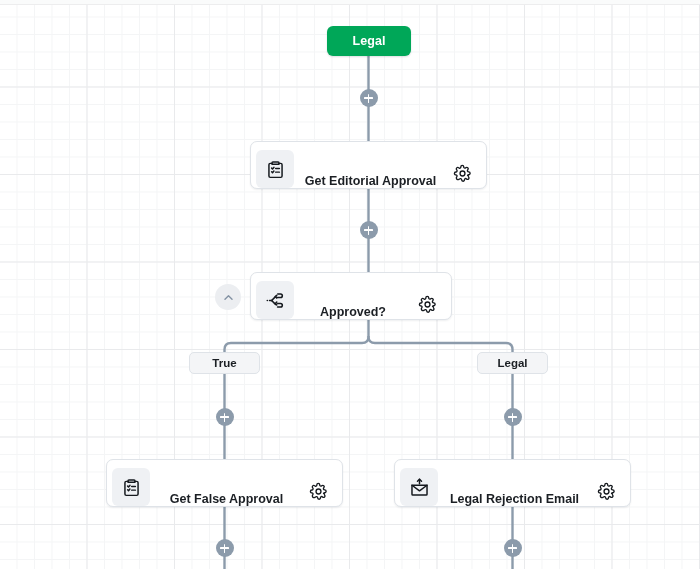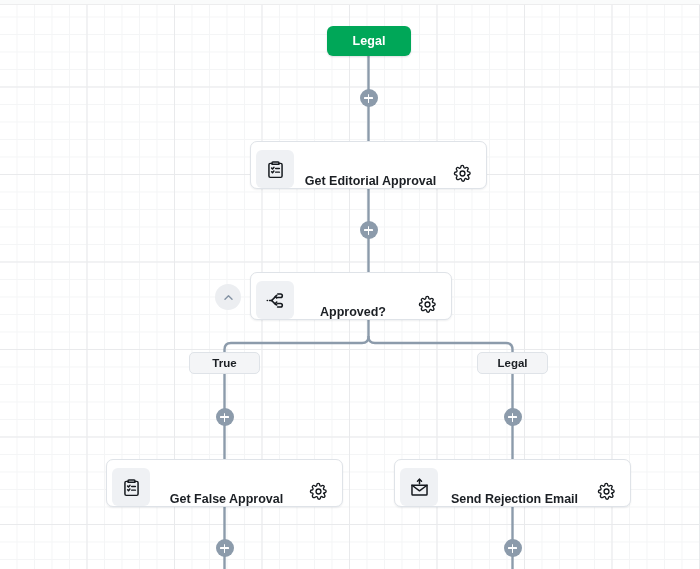--- a/index.html
+++ b/index.html
@@ -295,21 +295,21 @@
 
   <div class="node-card" style="left:394px; top:459px; width:237px;">
     <div class="node-icon-box">
       <svg class="ico" width="21" height="21" viewBox="0 0 24 24" fill="none" stroke="#15191e" stroke-width="1.7" stroke-linecap="round" stroke-linejoin="round">
         <path d="M12 2.6v5.2"></path>
         <path d="m9.7 4.9 2.3-2.3 2.3 2.3"></path>
         <path d="M3.4 9.4h17.2v10.2a.9.9 0 0 1-.9.9H4.3a.9.9 0 0 1-.9-.9z"></path>
         <path d="m3.4 9.4 8.6 6.4 8.6-6.4"></path>
       </svg>
     </div>
-    <div class="node-label">Send Rejection Email</div>
+    <div class="node-label">Legal Rejection Email</div>
     <div class="node-gear">
       <svg class="ico" width="19" height="19" viewBox="0 0 24 24" fill="none" stroke="#15191e" stroke-width="1.7" stroke-linecap="round" stroke-linejoin="round">
         <circle cx="12" cy="12" r="3.1"></circle>
         <path d="M19.3 14.6a1.5 1.5 0 0 0 .3 1.65l.05.05a1.8 1.8 0 1 1-2.55 2.55l-.05-.05a1.5 1.5 0 0 0-1.65-.3 1.5 1.5 0 0 0-.9 1.37V20a1.8 1.8 0 1 1-3.6 0v-.08a1.5 1.5 0 0 0-.98-1.37 1.5 1.5 0 0 0-1.65.3l-.05.05A1.8 1.8 0 1 1 4.67 16.3l.05-.05a1.5 1.5 0 0 0 .3-1.65 1.5 1.5 0 0 0-1.37-.9H3.6a1.8 1.8 0 1 1 0-3.6h.08a1.5 1.5 0 0 0 1.37-.98 1.5 1.5 0 0 0-.3-1.65l-.05-.05A1.8 1.8 0 1 1 7.25 4.87l.05.05a1.5 1.5 0 0 0 1.65.3h.07a1.5 1.5 0 0 0 .9-1.37V3.6a1.8 1.8 0 1 1 3.6 0v.08a1.5 1.5 0 0 0 .9 1.37 1.5 1.5 0 0 0 1.65-.3l.05-.05a1.8 1.8 0 1 1 2.55 2.55l-.05.05a1.5 1.5 0 0 0-.3 1.65v.07a1.5 1.5 0 0 0 1.37.9h.13a1.8 1.8 0 1 1 0 3.6h-.08a1.5 1.5 0 0 0-1.37.9z"></path>
       </svg>
     </div>
   </div>
 
   <div class="plus-btn" style="left:215.5px; top:539px;"></div>
   <div class="plus-btn" style="left:503.5px; top:539px;"></div>

